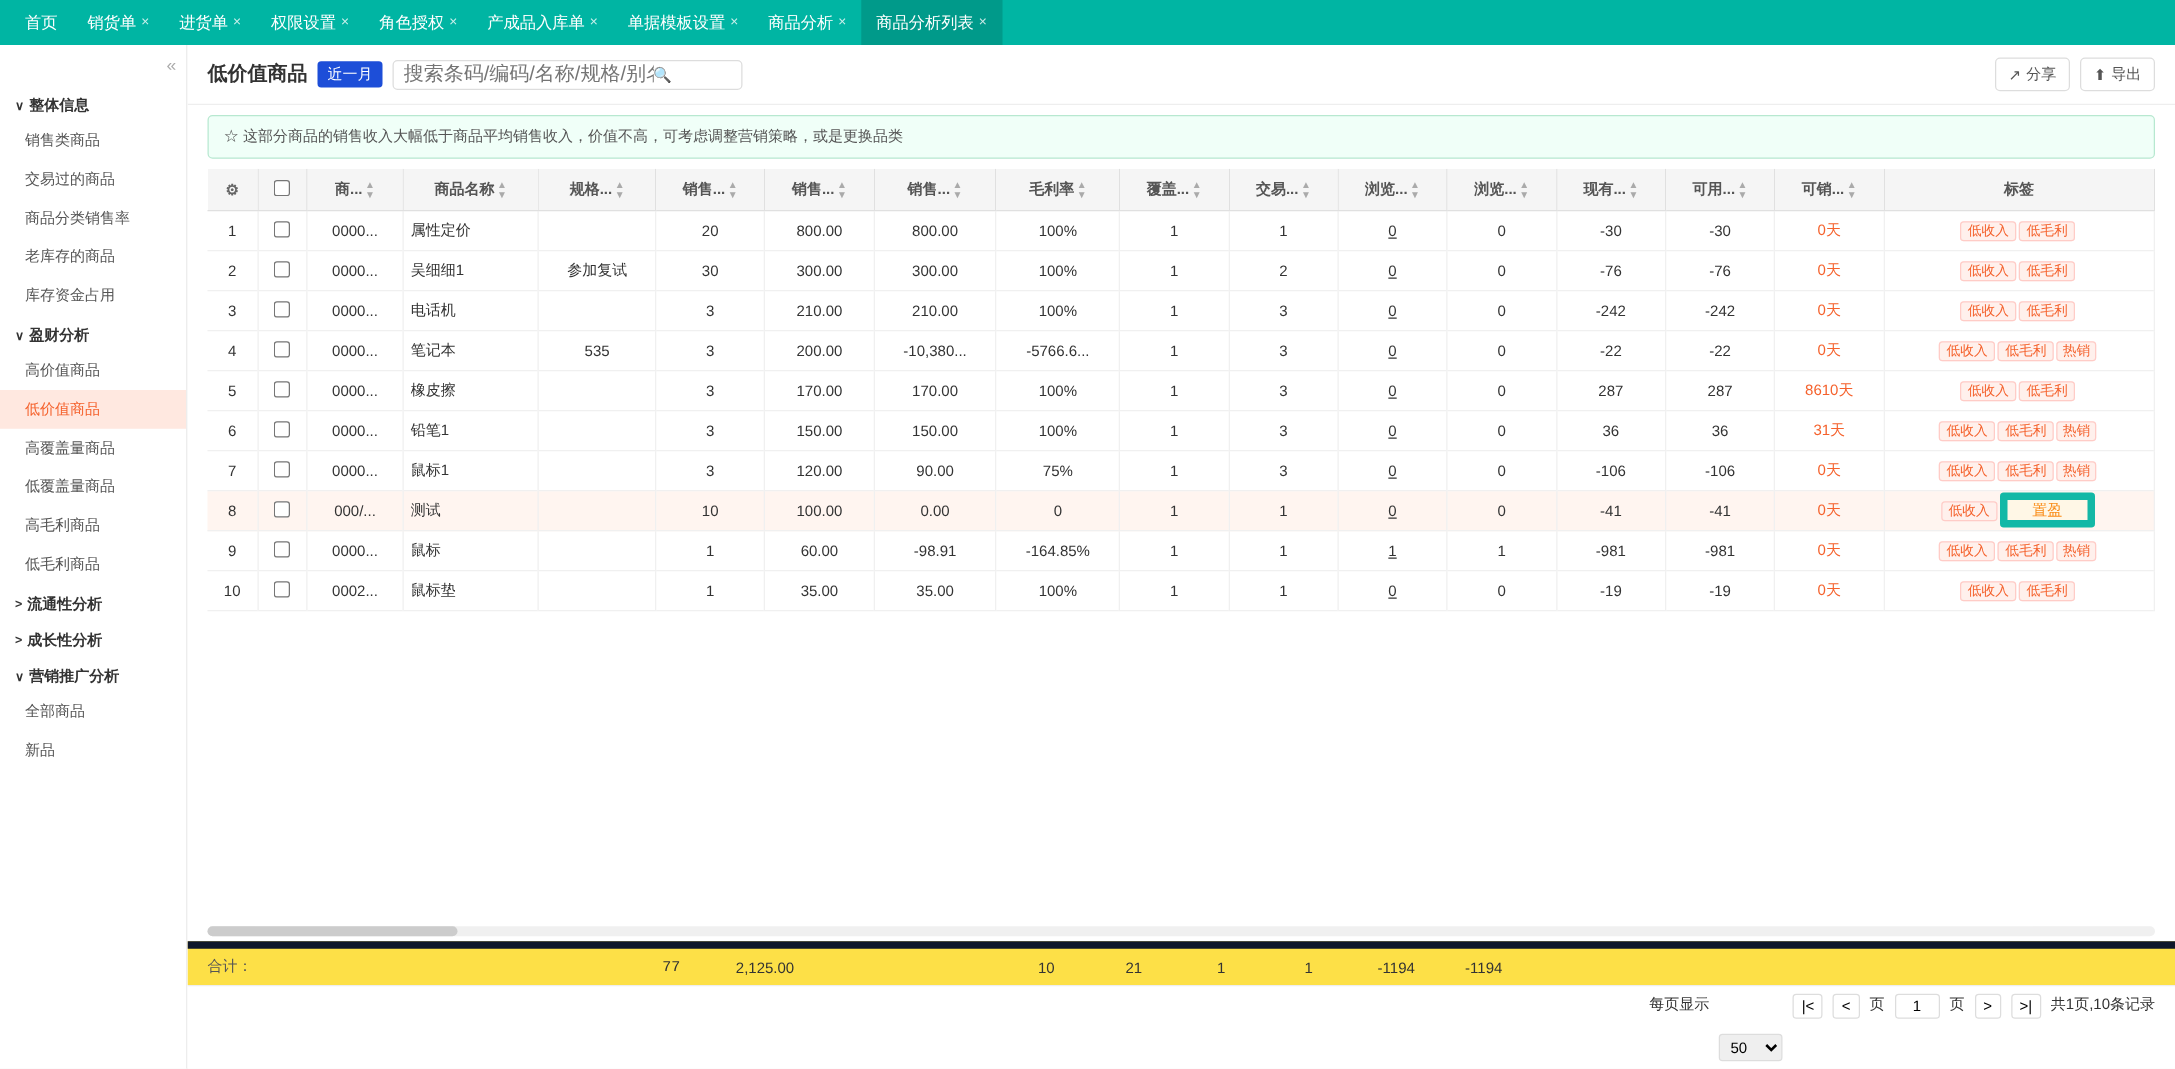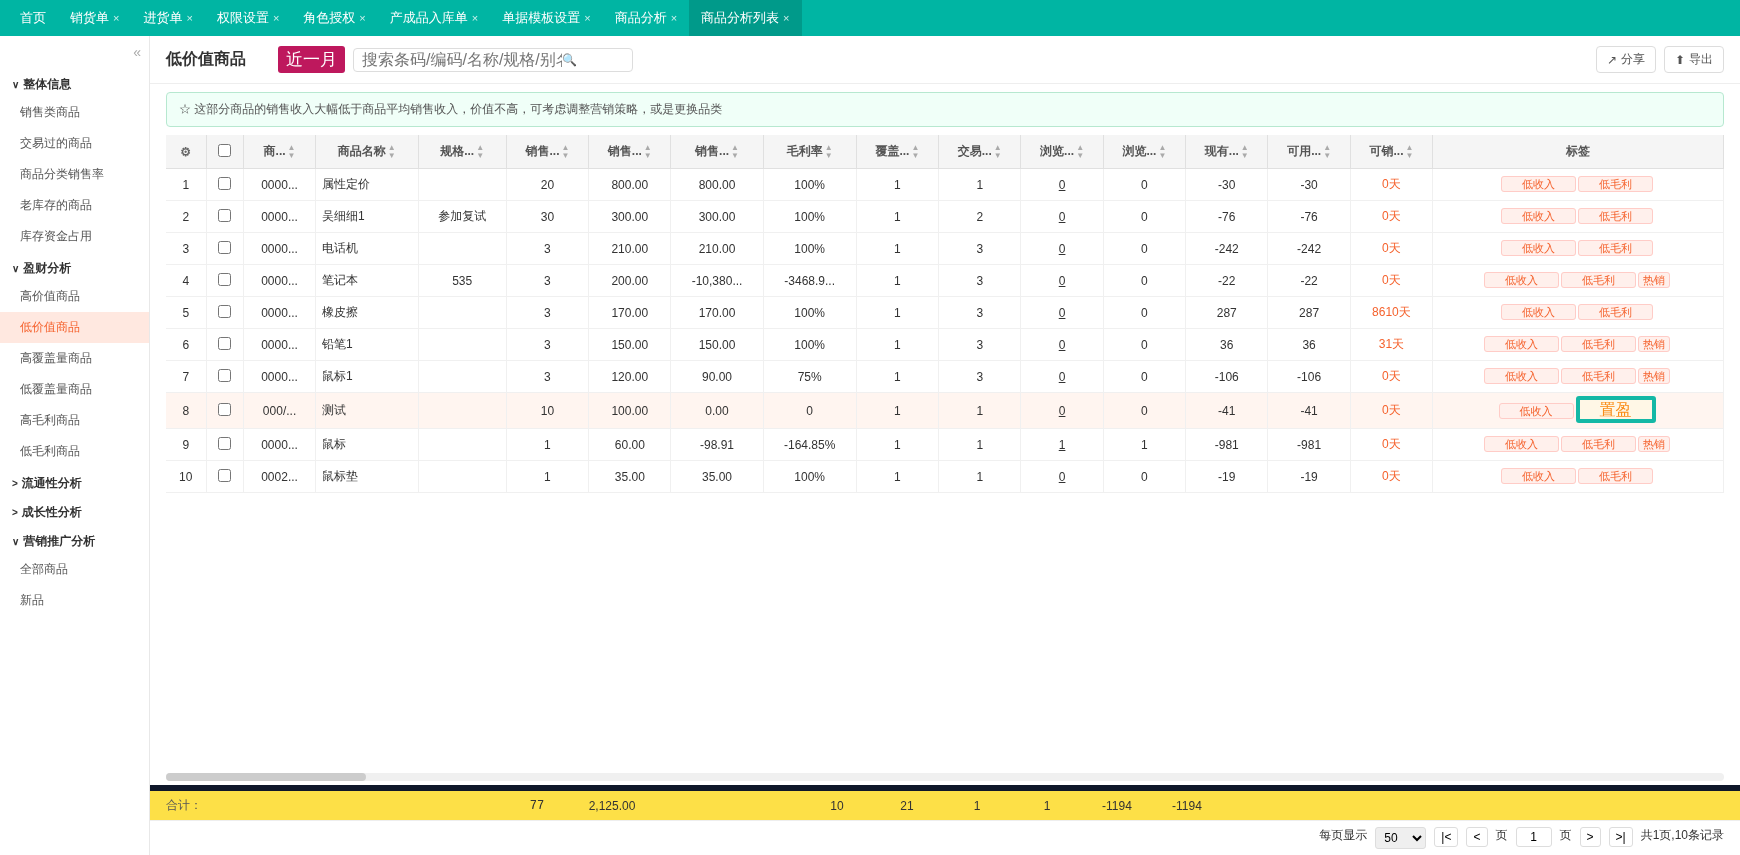--- a/index.html
+++ b/index.html
@@ -75,28 +75,27 @@
       align-items: center;
       gap: 8px;
       border-bottom: 1px solid #eee;
     }
     .page-title {
       font-size: 16px;
       font-weight: bold;
       color: #333;
     }
     .tag-btn {
-      background: #be185d;
+      background: #1d4ed8;
       color: #fff;
       border: none;
       border-radius: 3px;
       padding: 2px 8px;
-      font-size: 17px;
+      font-size: 12px;
       cursor: pointer;
-      margin-left: 24px;
     }
     .search-bar {
       flex: 1;
       display: flex;
       align-items: center;
       border: 1px solid #ddd;
       border-radius: 4px;
       padding: 2px 8px;
       max-width: 280px;
     }
@@ -173,40 +172,40 @@
       border-right: 1px solid #f0f0f0;
       color: #333;
     }
     tbody td:nth-child(4) { text-align: left; margin-top: 19px; }
     
     .tag-low-income {
       background: #fff0ec;
       color: #f5622d;
       border: 1px solid #ffccc7;
       border-radius: 3px;
-      padding: 1px 20px;
+      padding: 1px 5px;
       font-size: 11px;
       margin-right: 2px;
     }
     .tag-hot {
       background: #fff0ec;
       color: #f5622d;
       border: 1px solid #ffccc7;
       border-radius: 3px;
       padding: 1px 4px;
       font-size: 11px;
       margin-right: 2px;
     }
     .tag-stagnant {
       background: #fff7e6;
       color: #fa8c16;
-      border: 4px solid #14b8a6;
+      border: 6px solid #14b8a6;
       border-radius: 3px;
       padding: 1px 20px;
-      font-size: 16px;
+      font-size: 12px;
       margin-right: 2px;
     }
     .day-tag { color: #f5622d; }
     
     .underline-link { text-decoration: underline; color: #333; cursor: pointer; }
     
     
     .footer-bar {
       padding: 6px 16px;
       background: #fde047;
@@ -230,20 +229,21 @@
       align-items: flex-start;
       justify-content: flex-end;
       gap: 8px;
       font-size: 12px;
     }
     .page-size-select {
       border: 1px solid #ddd;
       border-radius: 3px;
       padding: 2px 4px;
       font-size: 12px;
+      margin-top: 32px;
     }
     .page-btn {
       border: 1px solid #ddd;
       background: #fff;
       padding: 2px 6px;
       cursor: pointer;
       border-radius: 3px;
       font-size: 12px;
     }
     .page-input {
@@ -485,21 +485,21 @@
               </tr>
               <tr>
                 <td>4</td>
                 <td><input type="checkbox" style=""></td>
                 <td>0000...</td>
                 <td>笔记本</td>
                 <td>535</td>
                 <td>3</td>
                 <td>200.00</td>
                 <td>-10,380...</td>
-                <td>-3468.9...</td>
+                <td>-5766.6...</td>
                 <td>1</td>
                 <td>3</td>
                 <td><span class="underline-link">0</span></td>
                 <td>0</td>
                 <td>-22</td>
                 <td>-22</td>
                 <td><span class="day-tag">0天</span></td>
                 <td><span class="tag-low-income">低收入</span><span class="tag-low-income">低毛利</span><span class="tag-hot">热销</span></td>
               </tr>
               <tr>

